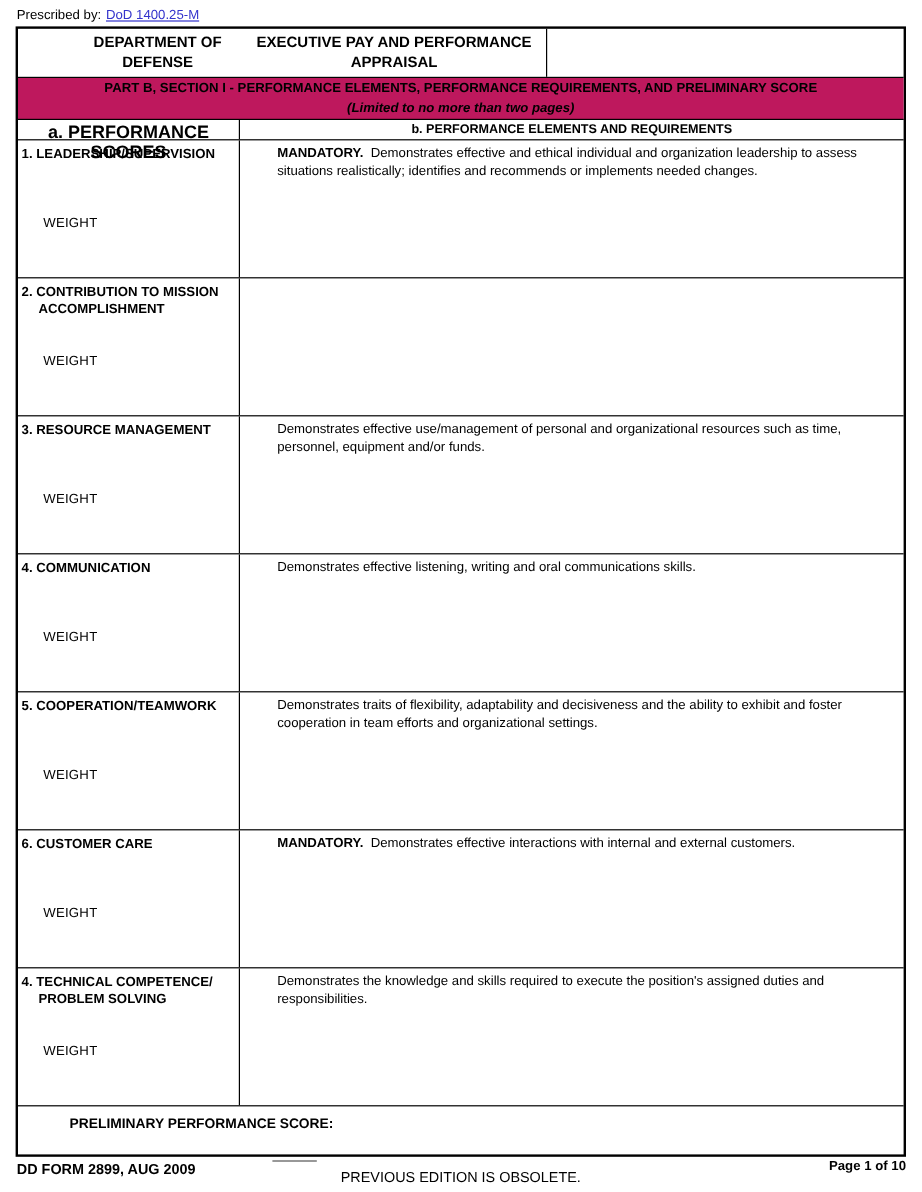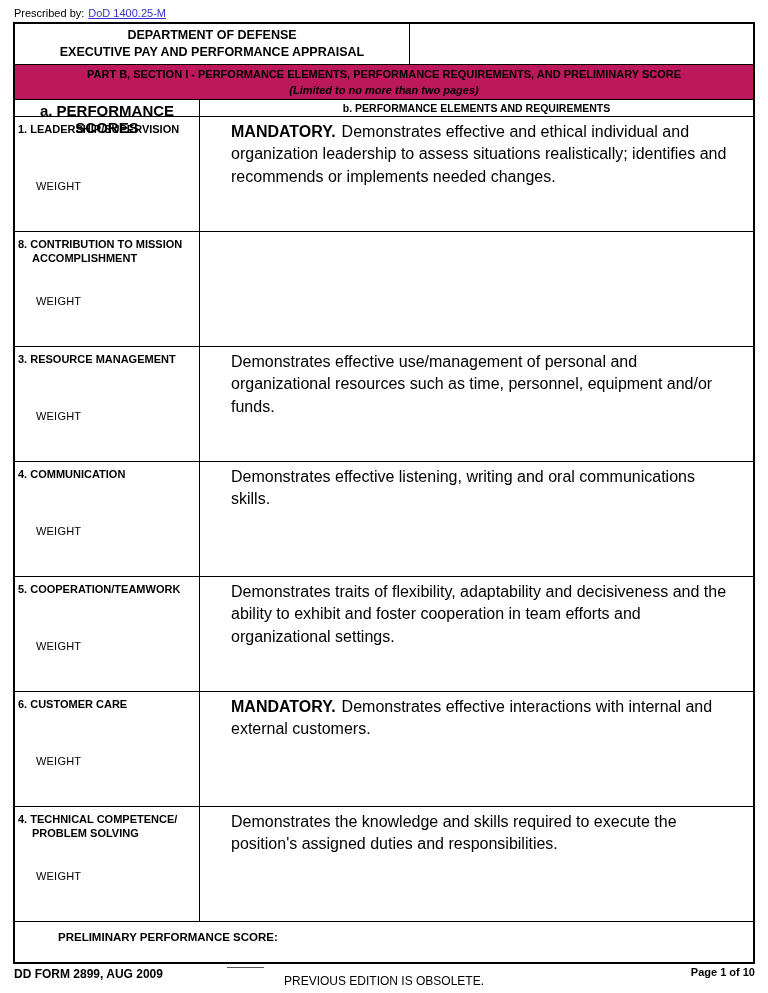--- a/index.html
+++ b/index.html
@@ -21,22 +21,22 @@
   }
   .form-table {
     margin: 0 13px;
     border: 2px solid #000;
   }
   
   .hdr-row { display: flex; border-bottom: 1px solid #000; height: 41px; }
   .hdr-title {
     width: 395px;
     border-right: 1px solid #000;
-    display: flex; flex-direction: column; justify-content: center; align-items: center;
-    font-weight: bold; font-size: 12.5px; line-height: 1.35; text-align: center;
+    display: flex; flex-direction: row; justify-content: center; align-items: center;
+    font-weight: bold; font-size: 12.5px; line-height: 1.35; text-align: center; margin-left: 46px;
   }
   .hdr-name {
     flex: 1;
     padding: 2px 4px;
     font-weight: bold; font-size: 11px;
   }
   
   .section-bar {
     background: #be185d;
     border-bottom: 1px solid #000;
@@ -71,21 +71,21 @@
     position: absolute; left: 21px; top: 63px;
     font-size: 11px; letter-spacing: 0.2px;
   }
   .weight-value {
     position: absolute; left: 70px; top: 60px;
     width: 90px; height: 16px;
   }
   .el-right {
     flex: 1;
     padding: 4px 25px 0 7px;
-    font-size: 16px; line-height: 1.4;
+    font-size: 11px; line-height: 1.4;
   }
   .mand { font-weight: bold; }
   .mand:not(:empty) { margin-right: 6px; }
   
   .prelim-row { height: 40px; padding: 5px 0 0 3px; position: relative; }
   .prelim-label { font-weight: bold; font-size: 11.5px; padding-left: 40px; }
   .score-blank {
     position: absolute; left: 212px; top: 32px;
     width: 37px; height: 14px;
     border-bottom: 1.5px solid #555;
@@ -133,21 +133,21 @@
         <div class="weight">WEIGHT</div>
         <div class="weight-value"></div>
       </div>
       <div class="el-right">
         <span class="mand">MANDATORY.</span><span>Demonstrates effective and ethical individual and organization leadership to assess situations realistically; identifies and recommends or implements needed changes.</span>
       </div>
     </div>
 
     <div class="el-row">
       <div class="el-left">
-        <div class="el-title">8. CONTRIBUTION TO MISSION
+        <div class="el-title">2. CONTRIBUTION TO MISSION
 ACCOMPLISHMENT</div>
         <div class="weight">WEIGHT</div>
         <div class="weight-value"></div>
       </div>
     </div>
 
     <div class="el-row">
       <div class="el-left">
         <div class="el-title">3. RESOURCE MANAGEMENT</div>
         <div class="weight">WEIGHT</div>

